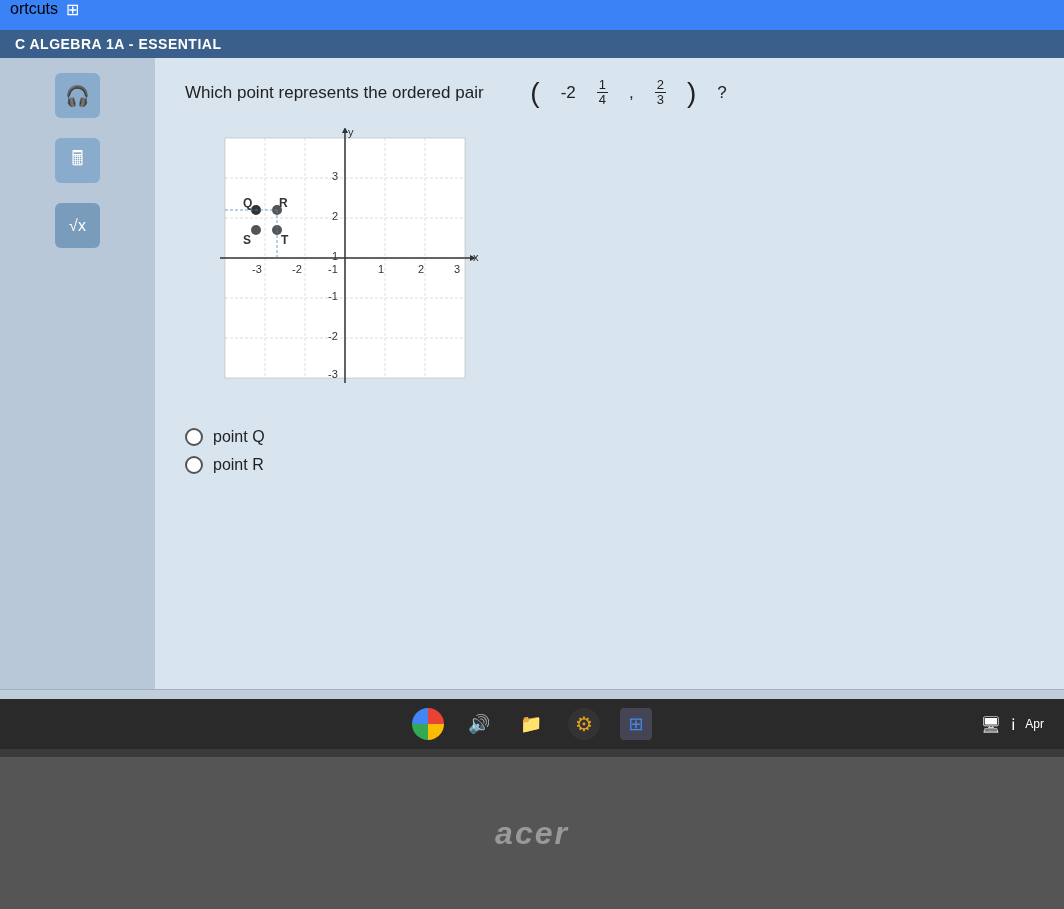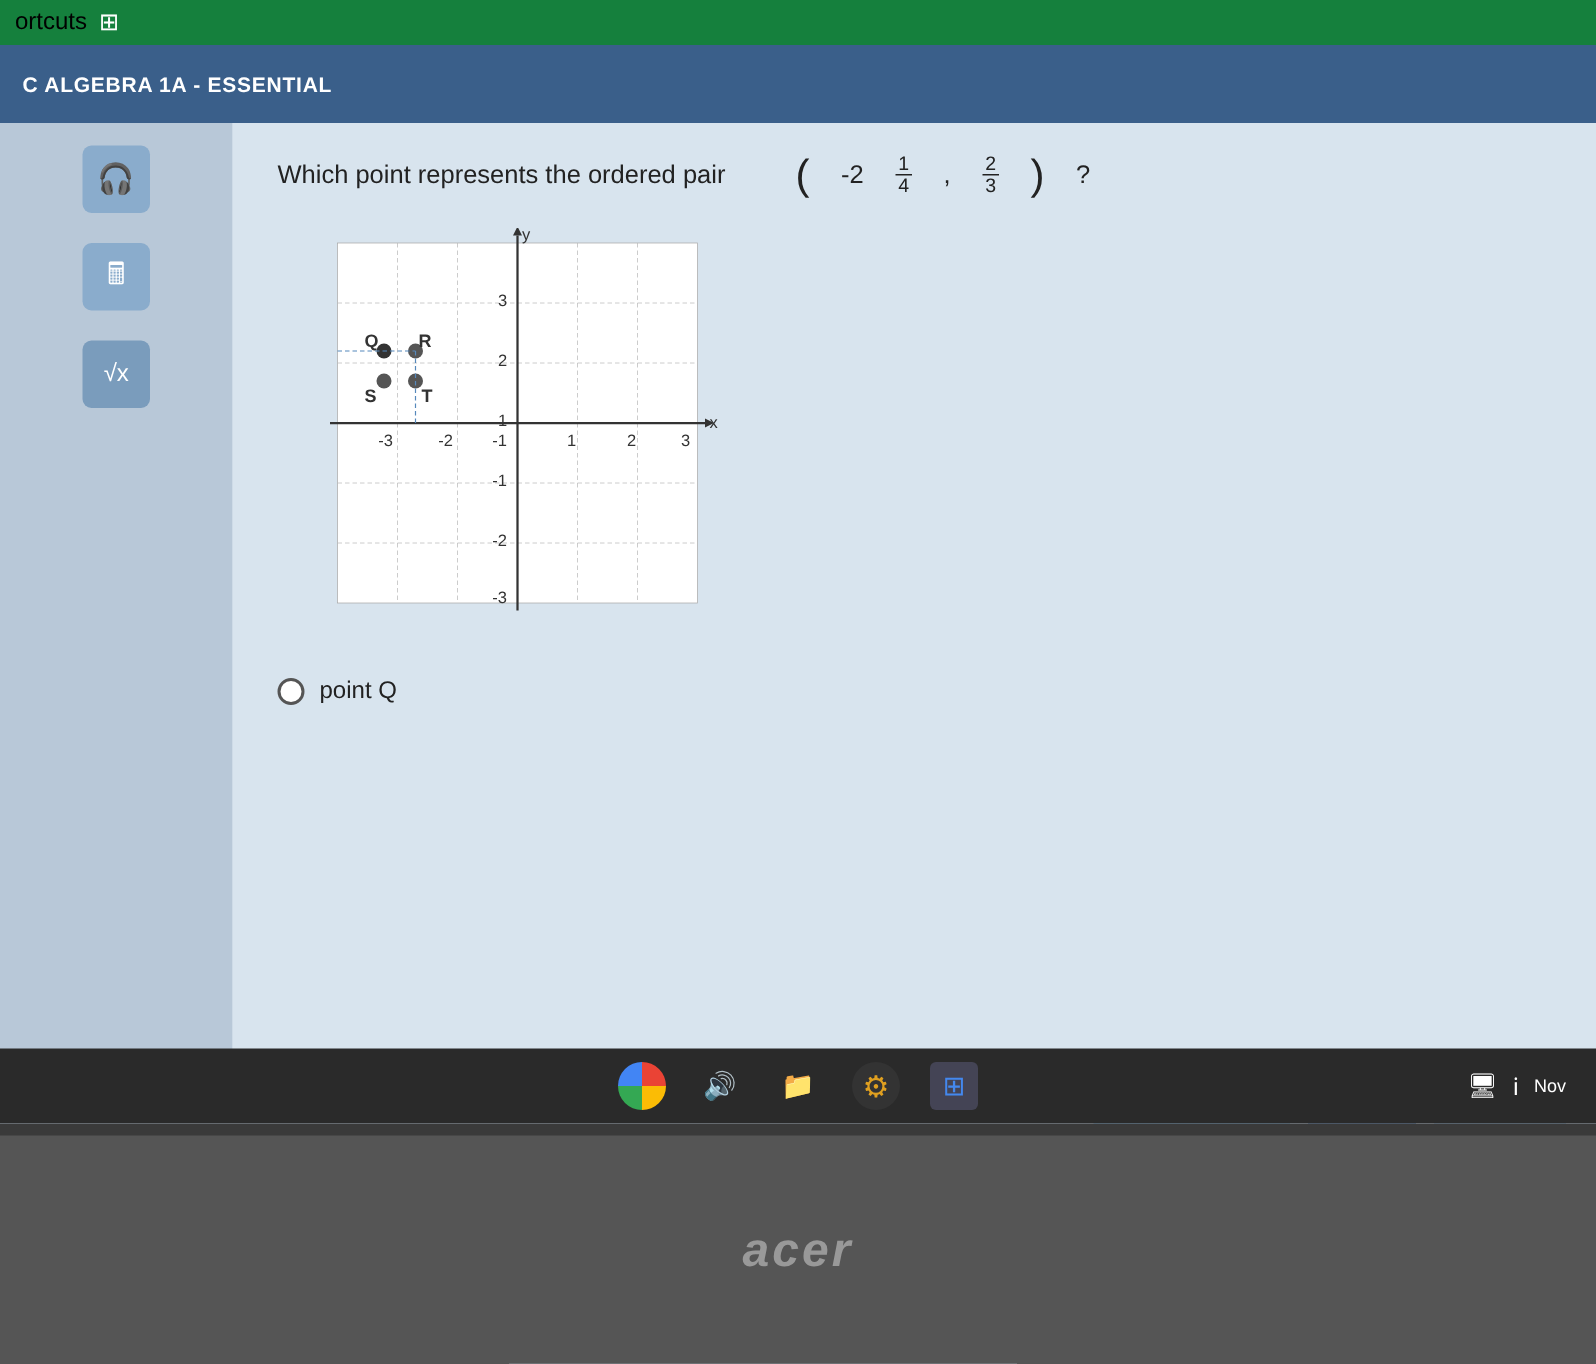--- a/index.html
+++ b/index.html
@@ -38,32 +38,32 @@
     .acer-logo {
       color: #999;
       font-size: 32px;
       font-style: italic;
       font-weight: bold;
       letter-spacing: 2px;
     }
 
     
     .top-bar {
-      background: #15803d;
+      background: #3b82f6;
       height: 30px;
       display: flex;
-      align-items: center;
+      align-items: flex-start;
       padding: 0 10px;
       gap: 8px;
     }
 
     
     .course-header {
       background: #3a5f8a;
-      height: 52px;
+      height: 28px;
       display: flex;
       align-items: center;
       padding: 0 15px;
     }
     .course-title {
       color: white;
       font-size: 14px;
       font-weight: bold;
       letter-spacing: 0.5px;
     }
@@ -345,20 +345,24 @@
           <line x1="92" y1="82" x2="92" y2="130" stroke="#5588bb" stroke-width="0.8" stroke-dasharray="3,2"></line>
           <line x1="40" y1="82" x2="92" y2="82" stroke="#5588bb" stroke-width="0.8" stroke-dasharray="3,2"></line>
         </svg>
       </div>
 
       <div class="answer-choices">
         <label class="choice">
           <div class="radio"></div>
           <span>point Q</span>
         </label>
+        <label class="choice">
+          <div class="radio"></div>
+          <span>point R</span>
+        </label>
       </div>
     </div>
   </div>
 
   <div class="action-bar">
     <span class="mark-link">Mark this and return</span>
     <div class="action-buttons">
       <button class="btn-save">Save and Exit</button>
       <button class="btn-next">Next</button>
       <button class="btn-submit">Submit</button>
@@ -369,19 +373,19 @@
 <div class="taskbar">
   <div class="taskbar-icon chrome-icon"></div>
   <div class="taskbar-icon" style="color:white; font-size:18px;">🔊</div>
   <div class="taskbar-icon" style="color:white; font-size:18px;">📁</div>
   <div class="taskbar-icon" style="color:#e0a020; font-size:20px; background:#333; border-radius:50%;">⚙</div>
   <div class="taskbar-icon" style="color:#4488ee; font-size:18px; background:#445; border-radius:4px;">⊞</div>
 
   <div class="taskbar-right">
     <span style="font-size:16px;">🖥</span>
     <span style="font-size:16px;">ℹ</span>
-    <span>Nov</span>
+    <span>Apr</span>
   </div>
 </div>
 
 <div class="laptop-bottom">
   <span class="acer-logo">acer</span>
 </div>
 
 </body></html>

